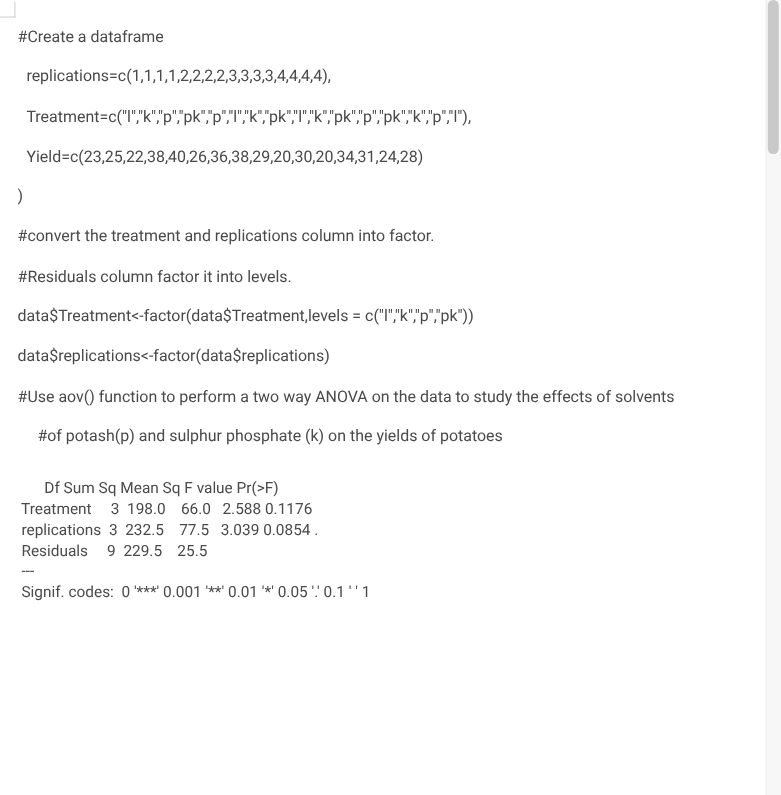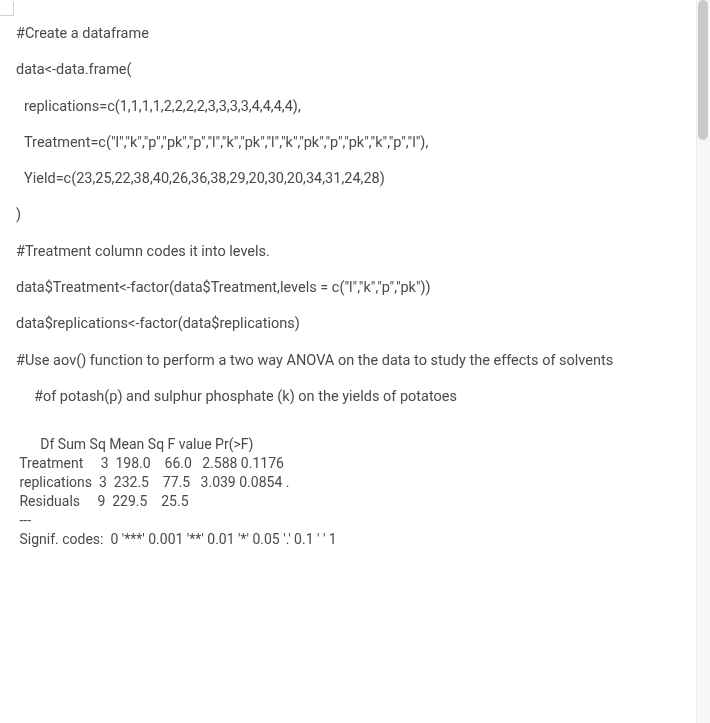--- a/index.html
+++ b/index.html
@@ -75,26 +75,26 @@
       border-bottom: 1px solid #d0d0d0;
     }
   </style>
 </head>
 <body>
 
 <div class="checkbox-hint"></div>
 
 <div class="content">
   <div class="code-line">#Create a dataframe</div>
-  <div class="code-line">data&lt;-data.frame(</div>
   <div class="code-line indent">replications=c(1,1,1,1,2,2,2,2,3,3,3,3,4,4,4,4),</div>
   <div class="code-line indent">Treatment=c("l","k","p","pk","p","l","k","pk","l","k","pk","p","pk","k","p","l"),</div>
   <div class="code-line indent">Yield=c(23,25,22,38,40,26,36,38,29,20,30,20,34,31,24,28)</div>
   <div class="code-line">)</div>
-  <div class="code-line">#Treatment column codes it into levels.</div>
+  <div class="code-line">#convert the treatment and replications column into factor.</div>
+  <div class="code-line">#Residuals column factor it into levels.</div>
   <div class="code-line">data$Treatment&lt;-factor(data$Treatment,levels = c("l","k","p","pk"))</div>
   <div class="code-line">data$replications&lt;-factor(data$replications)</div>
   <div class="code-line">#Use aov() function to perform a two way ANOVA on the data to study the effects of solvents</div>
   <div class="code-line indent-2">#of potash(p) and sulphur phosphate (k) on the yields of potatoes</div>
   <div class="output-block">       Df Sum Sq Mean Sq F value Pr(&gt;F)
  Treatment     3  198.0    66.0   2.588 0.1176
  replications  3  232.5    77.5   3.039 0.0854 .
  Residuals     9  229.5    25.5
  ---
  Signif. codes:  0 '***' 0.001 '**' 0.01 '*' 0.05 '.' 0.1 ' ' 1</div>

